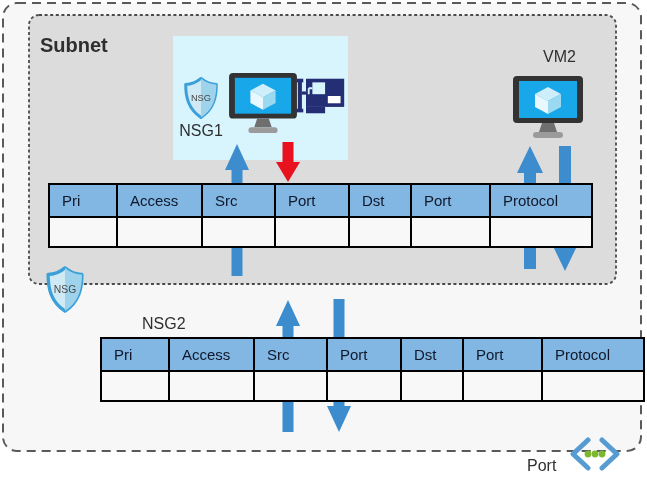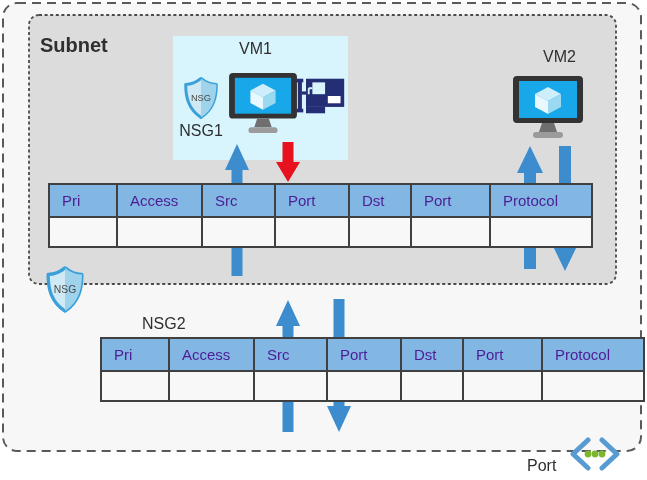--- a/index.html
+++ b/index.html
@@ -18,21 +18,21 @@
   .icon,.lbl{z-index:4;}
 
   .lbl{font-size:16px;color:#2f2f2f;white-space:nowrap;}
   .lbl.bold{font-weight:bold;font-size:20px;}
   .lbl.center{text-align:center;}
 
   .highlight{background:var(--vm1-highlight,#d8f4fc);}
 
   table.rule-table{border-collapse:collapse;table-layout:fixed;}
   table.rule-table th, table.rule-table td{
-    border:2px solid #404040;font-weight:normal;font-size:15px;color:#4c1d95;
+    border:2px solid #000000;font-weight:normal;font-size:15px;color:#0f172a;
     text-align:left;padding:0 0 0 12px;overflow:hidden;
   }
   table.rule-table th{background:var(--table-header,#82b7e3);height:31px;}
   table.rule-table td{background:#f8f8f8;height:28px;}
   .c0{width:54px}.c1{width:71px}.c2{width:59px}.c3{width:60px}
   .c4{width:48px}.c5{width:65px}.c6{width:88px}
 
   .blue-fill{fill:var(--arrow-blue,#3d8dce);}
   .red-fill{fill:var(--arrow-red,#e8121e);}
 </style>
@@ -111,21 +111,20 @@
             <td></td>
         <td></td>
             <td></td>
         <td></td>
       </tr>
     </tbody>
       </table>
   </div>
 
   <div class="abs lbl bold" style="left:40px;top:34px;">Subnet</div>
-  <div class="abs lbl center" style="left:173px;top:40px;width:165px;">VM1</div>
   <div class="abs lbl center" style="left:172px;top:122px;width:58px;">NSG1</div>
   <div class="abs lbl center" style="left:516px;top:48px;width:60px;text-align:right;">VM2</div>
   <div class="abs lbl" style="left:142px;top:277px;margin-top:38px;">NSG2</div>
   <div class="abs lbl" style="left:527px;top:457px;">Port</div>
 
   <svg class="abs icon" style="left:184px;top:76px;" width="34" height="44" viewBox="0 0 40 50">
     <path d="M20 2 C26 7 32 9 38 9 C38 24 35 38 20 48 C5 38 2 24 2 9 C8 9 14 7 20 2 Z" fill="var(--shield-light,#cfe9f5)" stroke="var(--shield-border,#3ba0d8)" stroke-width="3.5" stroke-linejoin="round"></path>
     <path d="M20 2 C26 7 32 9 38 9 C38 24 35 38 20 48 Z" fill="var(--shield-mid,#9fd3ec)"></path>
     <text x="20" y="29" text-anchor="middle" font-size="11" fill="#4a4a4a">NSG</text>
   </svg>

